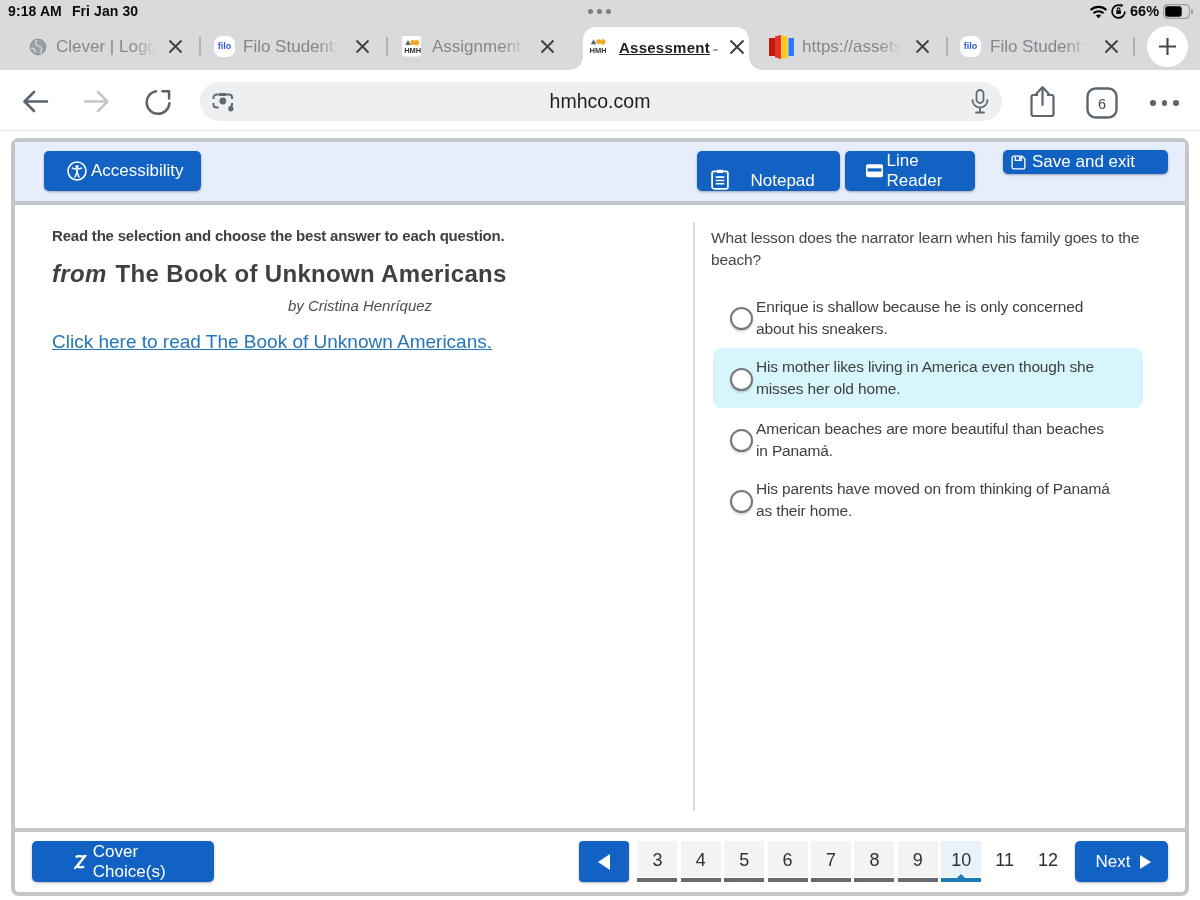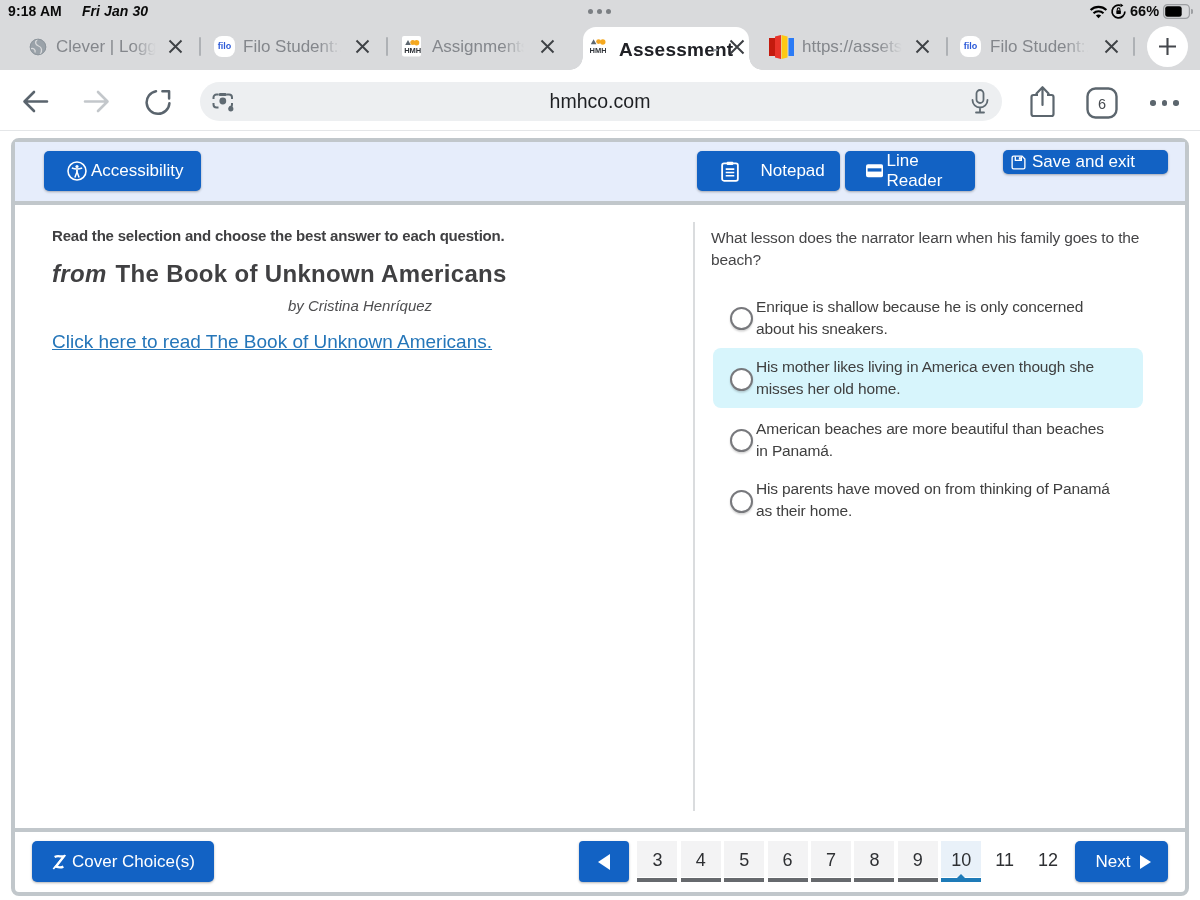--- a/index.html
+++ b/index.html
@@ -3,70 +3,70 @@
 <meta charset="utf-8">
 <style>
 * { margin:0; padding:0; box-sizing:border-box; }
 html,body { width:1200px; height:900px; overflow:hidden; }
 body { font-family:"Liberation Sans",sans-serif; background:#fff; position:relative; }
 .abs { position:absolute; }
 
 
 #topgray { position:absolute; left:0; top:0; width:1200px; height:70px; background:#d9dadc; }
 #statustime { position:absolute; left:8px; top:3px; font-size:14px; font-weight:bold; color:#0a0a0a; letter-spacing:0.1px; }
-#statustime .date { margin-left:20px;font-style:italic; }
+#statustime .date { margin-left:10px; }
 #centerdots { position:absolute; left:588px; top:8.5px; width:26px; display:flex; gap:3.8px; }
 #centerdots i { width:5.1px; height:5.1px; border-radius:50%; background:#7b7f83; }
 #pct { position:absolute; left:1130px; top:3px; font-size:14.5px; font-weight:bold; color:#0a0a0a; }
 
 
 .tabtxt { position:absolute; top:37px; font-size:17px; color:#84878c; white-space:nowrap; -webkit-mask-image:linear-gradient(to right, #000 75%, transparent 98%); }
 .tabx { position:absolute; top:39px; }
 .tdiv { position:absolute; top:37px; width:2px; height:19px; background:#aeb1b5; border-radius:1px; }
 .filoicon { position:absolute; top:36px; width:21px; height:21px; background:#fff; border-radius:8px; color:#2b59d8; font-size:9px; font-weight:bold; text-align:center; line-height:21px; }
 
 #activetab { position:absolute; left:583px; top:27px; width:166px; height:43px; background:#fff; border-radius:13px 13px 0 0; }
 #activetab:before { content:""; position:absolute; left:-13px; bottom:0; width:13px; height:13px; background:radial-gradient(circle 13px at 0 0, transparent 12.5px, #fff 13px); }
 #activetab:after { content:""; position:absolute; right:-13px; bottom:0; width:13px; height:13px; background:radial-gradient(circle 13px at 13px 0, transparent 12.5px, #fff 13px); }
-#activetab .t { position:absolute; left:36px; top:11.5px; font-size:19px; font-weight:bold; color:#202126; letter-spacing:0.25px; }
+#activetab .t { position:absolute; left:36px; top:11.5px; font-size:15px; font-weight:bold; color:#202126; letter-spacing:0.25px;text-decoration:underline; }
 
 
 #plusbtn { position:absolute; left:1147px; top:26px; width:41px; height:41px; background:#fff; border-radius:50%; }
 
 
 #navbar { position:absolute; left:0; top:70px; width:1200px; height:61px; background:#fff; border-bottom:1px solid #e4e6e8; }
 #urlpill { position:absolute; left:200px; top:82px; width:802px; height:39px; background:#edeff1; border-radius:20px; }
 #urltext { position:absolute; left:0; top:90px; width:1200px; text-align:center; font-size:19.5px; color:#1d1f22; }
 
 
 #frame { position:absolute; left:11px; top:138px; width:1178px; height:758px; border:4px solid #c1c7cb; border-radius:8px; background:#fff; }
 #toolbar { position:absolute; left:15px; top:142px; width:1170px; height:63px; background:#e6edfb; border-bottom:4px solid #c1c7cb; }
 
 .bluebtn { position:absolute; background:#1262c4; border-radius:5px; color:#fff; display:flex; align-items:center; justify-content:flex-start; font-size:17px; box-shadow:0 1px 2.5px rgba(0,0,0,0.3); }
 #btn-a11y { left:44px; top:151px; width:157px; height:40px; padding-left:23px; }
-#btn-notepad { left:696.5px; top:151px; width:143px; height:40px; padding-left:24px; }
+#btn-notepad { left:696.5px; top:151px; width:143px; height:40px; padding-left:14px;align-items:flex-end; }
 #btn-reader { left:844.5px; top:151px; width:130px; height:40px; padding-left:21px; }
 #btn-save { left:1003px; top:150px; width:164.5px; height:24px; padding-left:7px; }
 
 
 #vdiv { position:absolute; left:693px; top:222px; width:2px; height:589px; background:#dadcde; }
 #p-instr { position:absolute; left:52px; top:228.9px; font-size:15px; letter-spacing:-0.2px; font-weight:bold; color:#404042; line-height:13.6px; }
 #p-title { position:absolute; left:52px; top:263.9px; width:616px; font-size:24px; letter-spacing:0.32px; font-weight:bold; color:#404042; line-height:20px; }
 #p-title i { margin-right:2px; }
 #p-by { position:absolute; left:52px; top:298.9px; width:616px; text-align:center; font-size:15px; font-style:italic; color:#4e4e50; line-height:13.6px; }
 #p-link { position:absolute; left:52px; top:335.2px; font-size:19px; color:#2576b9; text-decoration:underline; line-height:13.6px; }
 
 #question { position:absolute; left:711px; top:227.4px; font-size:15.5px; letter-spacing:-0.15px; color:#454547; line-height:21.5px; }
 .opt-text { position:absolute; font-size:15.5px; letter-spacing:-0.15px; color:#404040; line-height:21.5px; }
 .radio { position:absolute; width:23px; height:23px; border:2.4px solid #77787c; border-radius:50%; background:#fff; box-shadow:0 1.5px 2px rgba(0,0,0,0.18); }
 #hl { position:absolute; left:713px; top:348px; width:430px; height:60px; background:#d7f5fc; border-radius:8px; }
 
 
 #botdiv { position:absolute; left:15px; top:828px; width:1170px; height:4px; background:#c1c7cb; }
-#btn-cover { left:32px; top:841px; width:182px; height:41px; padding-left:20px; }
+#btn-cover { left:32px; top:841px; width:182px; height:41px; padding-left:41px; }
 #btn-back { left:579px; top:841px; width:50px; height:41px; border-radius:4px; justify-content:center; padding-left:0; }
 #btn-next { left:1074.5px; top:841px; width:93.5px; height:41px; padding-left:21px; }
 .pg { position:absolute; top:840.8px; width:40px; height:36px; background:#f3f3f4; text-align:center; line-height:39.5px; font-size:18px; color:#2e3033; }
 .pgu { position:absolute; top:878.2px; width:40px; height:3.4px; background:#66696d; }
 .pgn { position:absolute; top:840.8px; width:40px; height:36px; text-align:center; line-height:39.5px; font-size:18px; color:#2e3033; }
 #pg10 { background:#e9f1f9; }
 #pg10u { background:#1e7bb8; }
 #caret { position:absolute; top:873.5px; width:0; height:0; border-left:5.5px solid transparent; border-right:5.5px solid transparent; border-bottom:5px solid #1e7bb8; }
 </style>
 </head>

